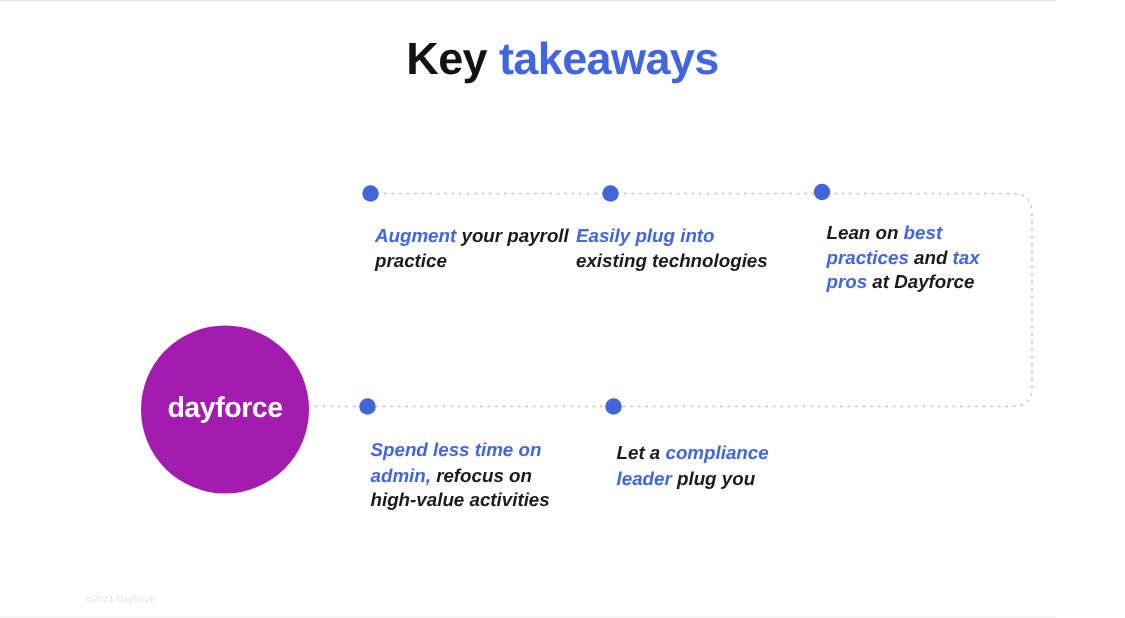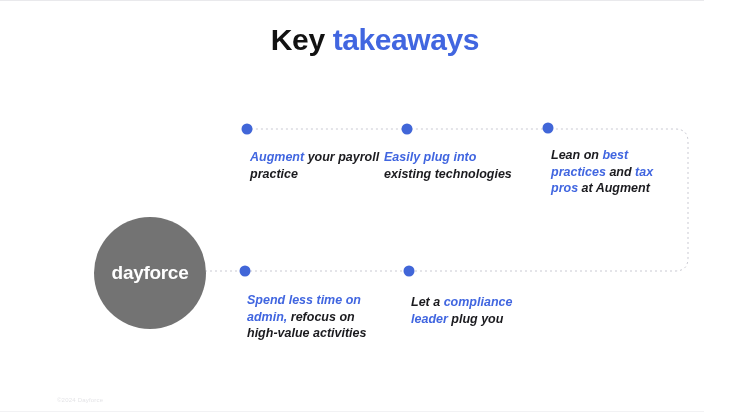--- a/index.html
+++ b/index.html
@@ -45,21 +45,21 @@
   }
 
   
   .logo-circle {
     position: absolute;
     left: 94px;
     top: 216px;
     width: 112px;
     height: 112px;
     border-radius: 50%;
-    background: #737373;
+    background: #a21caf;
     display: flex;
     align-items: center;
     justify-content: center;
   }
   .logo-text {
     color: #ffffff;
     font-size: 19px;
     font-weight: bold;
     letter-spacing: -0.3px;
   }
@@ -109,19 +109,19 @@
     <circle cx="245" cy="270" r="5.5" fill="#4166d8"></circle>
     <circle cx="409" cy="270" r="5.5" fill="#4166d8"></circle>
   </svg>
 
   <div class="logo-circle">
     <span class="logo-text">dayforce</span>
   </div>
 
   <div class="takeaway tw-1"><span class="hl">Augment </span><span>your payroll practice</span></div>
   <div class="takeaway tw-2"><span class="hl">Easily plug into </span><span>existing technologies</span></div>
-  <div class="takeaway tw-3"><span>Lean on </span><span class="hl">best practices </span><span>and </span><span class="hl">tax pros </span><span>at Augment</span></div>
+  <div class="takeaway tw-3"><span>Lean on </span><span class="hl">best practices </span><span>and </span><span class="hl">tax pros </span><span>at Dayforce</span></div>
   <div class="takeaway tw-4"><span class="hl">Spend less time on admin, </span><span>refocus on high-value activities</span></div>
   <div class="takeaway tw-5"><span>Let a </span><span class="hl">compliance leader </span><span>plug you</span></div>
 
   <div class="footer">©2024 Dayforce</div>
 
 </div>
 
 </body></html>

